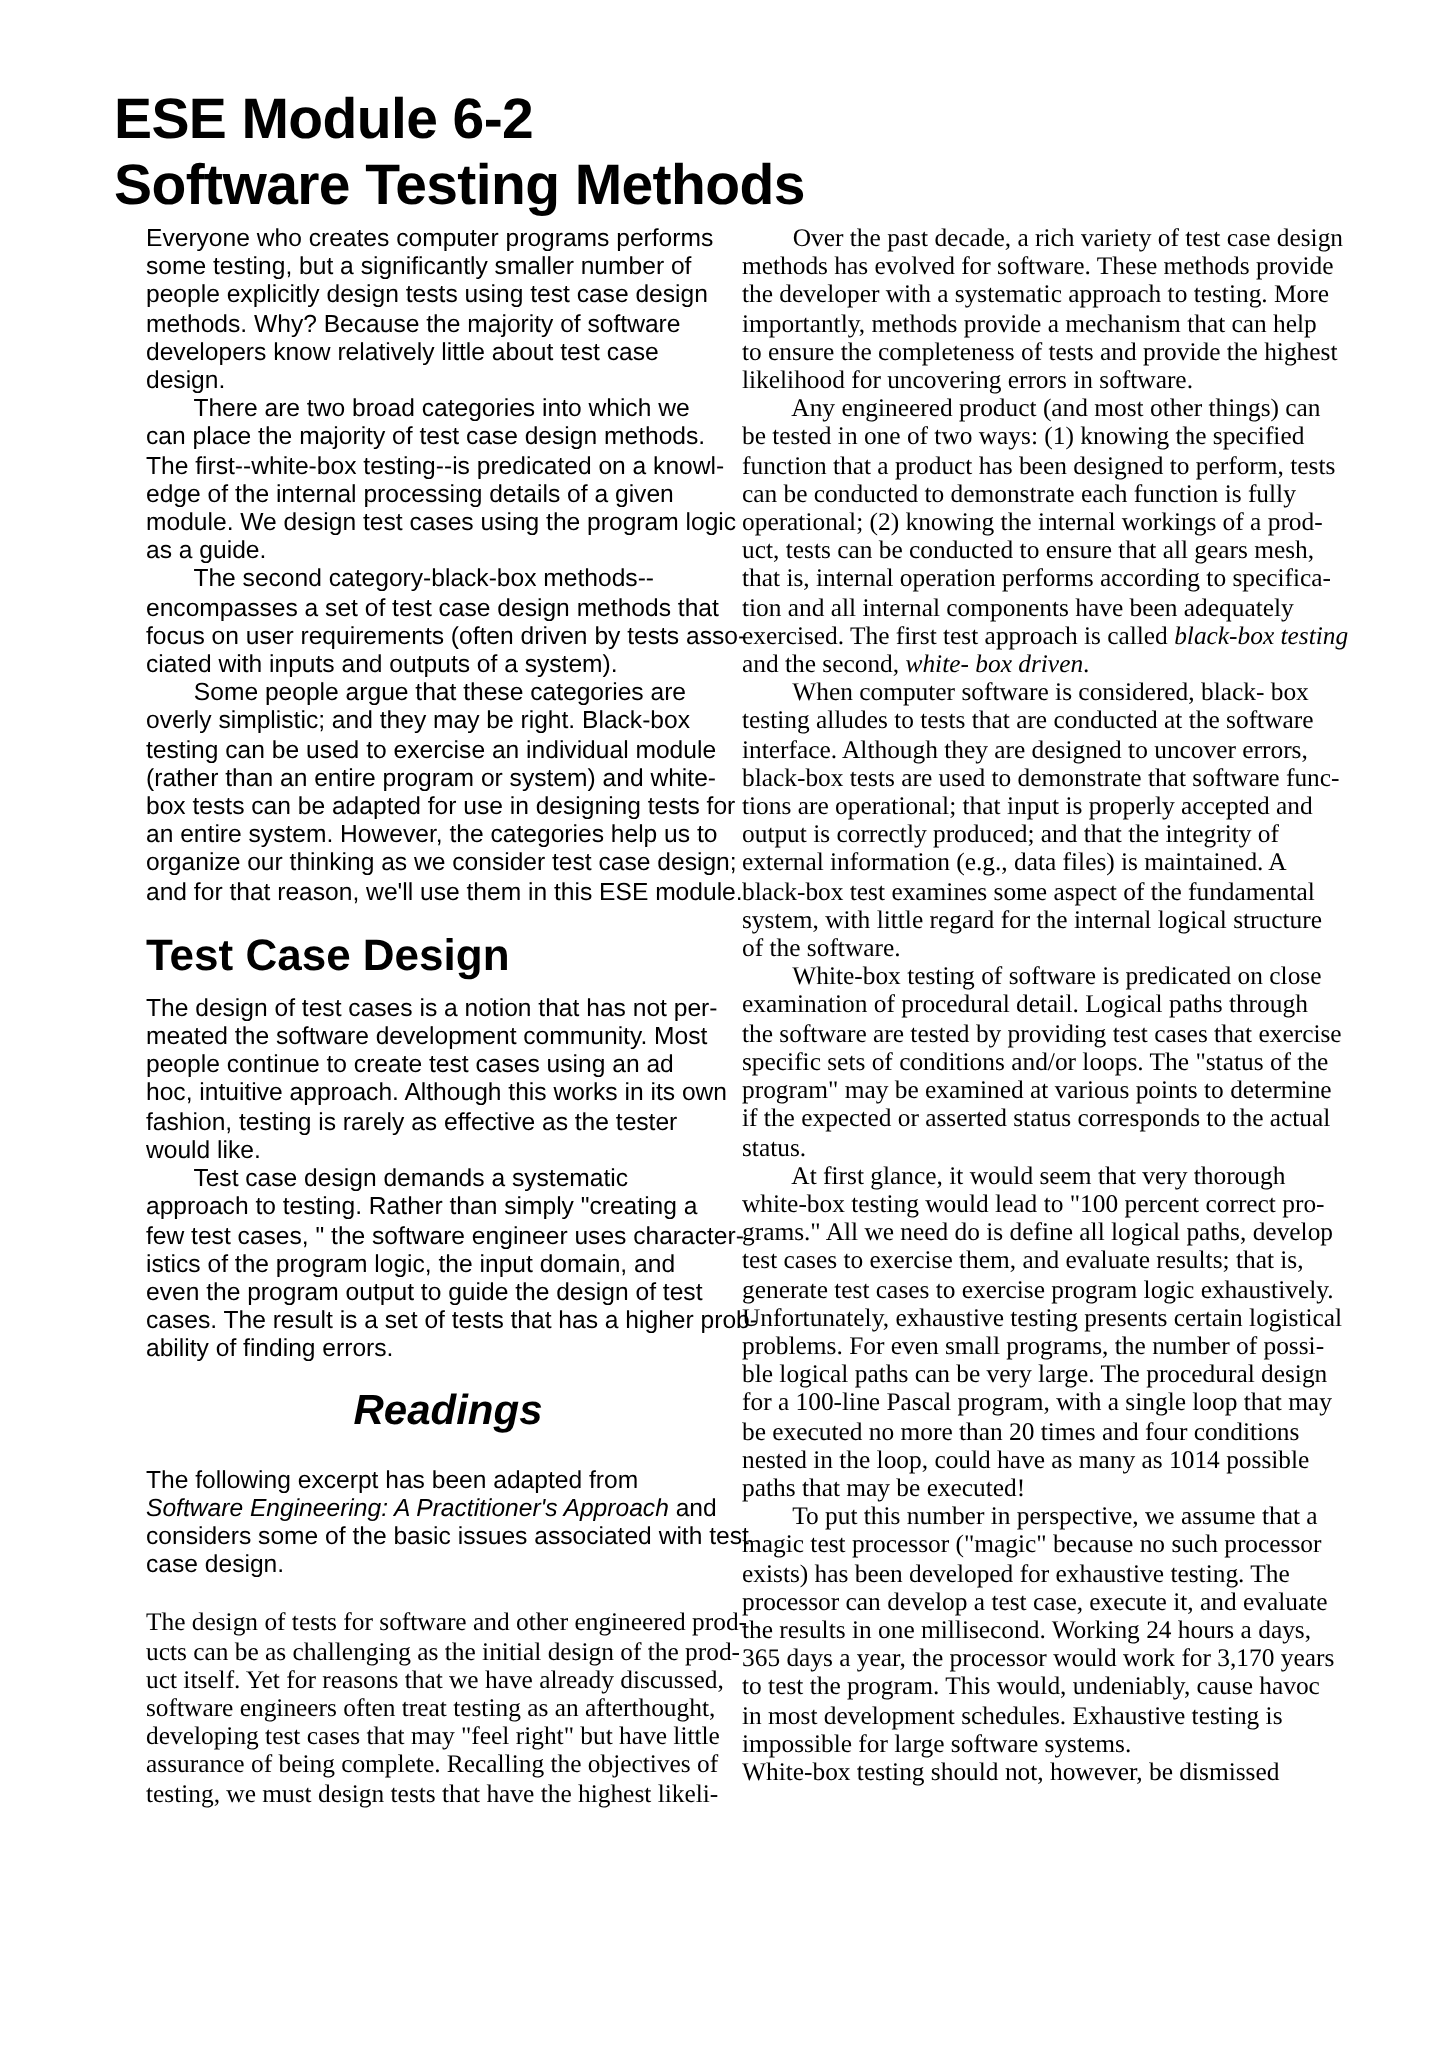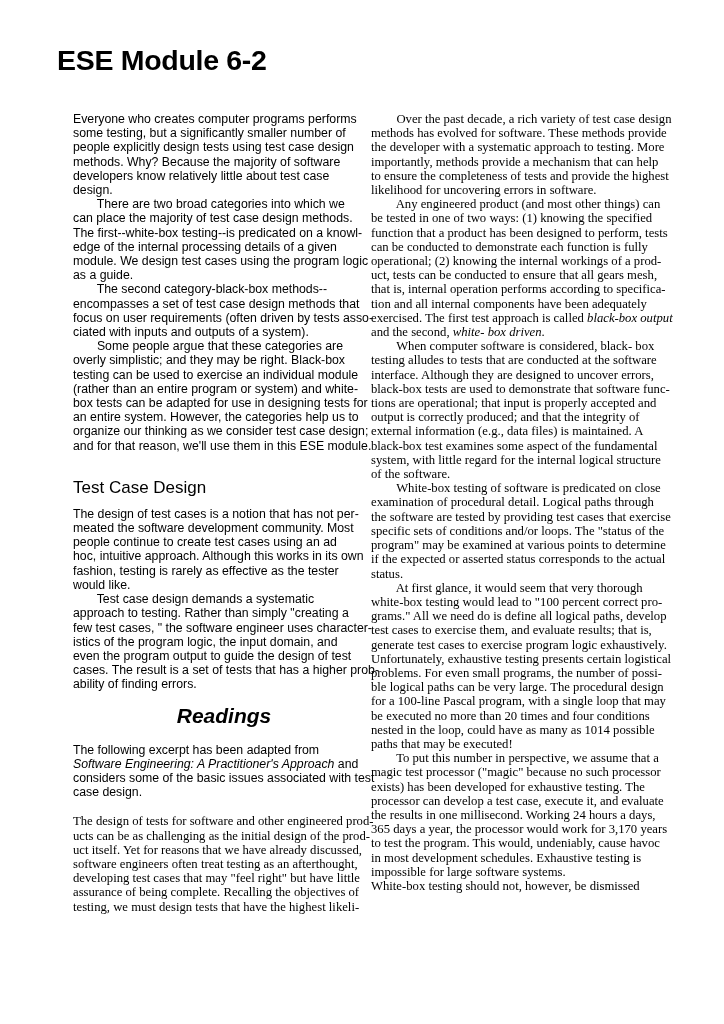--- a/index.html
+++ b/index.html
@@ -22,35 +22,35 @@
   #left-column  { left: 73px; }
   #right-column { left: 371px; }
 
   .para { margin: 0; white-space: pre; }
   .para.sans  { font-family: "Liberation Sans", sans-serif;  font-size: 12.3px; line-height: 14.2px; }
   .para.serif { font-family: "Liberation Serif", serif;      font-size: 12.7px; line-height: 14.2px; }
   #left-column .para.serif { margin-top: 15px; }
 
   .h2 {
     font-family: "Liberation Sans", sans-serif;
-    font-weight: normal; font-size: 17px; line-height: 21px;
-    margin: 24px 0 9px 0; white-space: pre;
+    font-weight: bold; font-size: 22px; line-height: 21px;
+    margin: 14px 0 9px 0; white-space: pre;
   }
   .h2i {
     font-family: "Liberation Sans", sans-serif;
     font-weight: bold; font-style: italic; font-size: 21px; line-height: 25px;
     margin: 11px 0 15px 0; white-space: pre; text-align: center;
   }
   i { font-style: italic; }
 </style>
 </head>
 <body>
 
 <div class="page">
-  <div class="doc-title"><span>ESE Module 6-2</span><br></div>
+  <div class="doc-title"><span>ESE Module 6-2</span><br><span>Software Testing Methods</span></div>
   <div class="col" id="left-column">
       <div class="para sans">Everyone who creates computer programs performs
 some testing, but a significantly smaller number of
 people explicitly design tests using test case design
 methods. Why? Because the majority of software
 developers know relatively little about test case
 design.</div>
       <div class="para sans">       There are two broad categories into which we
 can place the majority of test case design methods.
 The first--white-box testing--is predicated on a knowl-
@@ -104,21 +104,21 @@
 to ensure the completeness of tests and provide the highest
 likelihood for uncovering errors in software.</div>
       <div class="para serif">        Any engineered product (and most other things) can
 be tested in one of two ways: (1) knowing the specified
 function that a product has been designed to perform, tests
 can be conducted to demonstrate each function is fully
 operational; (2) knowing the internal workings of a prod-
 uct, tests can be conducted to ensure that all gears mesh,
 that is, internal operation performs according to specifica-
 tion and all internal components have been adequately
-exercised. The first test approach is called <i>black-box output</i>
+exercised. The first test approach is called <i>black-box testing</i>
 and the second, <i>white- box driven</i>.</div>
       <div class="para serif">        When computer software is considered, black- box
 testing alludes to tests that are conducted at the software
 interface. Although they are designed to uncover errors,
 black-box tests are used to demonstrate that software func-
 tions are operational; that input is properly accepted and
 output is correctly produced; and that the integrity of
 external information (e.g., data files) is maintained. A
 black-box test examines some aspect of the fundamental
 system, with little regard for the internal logical structure

